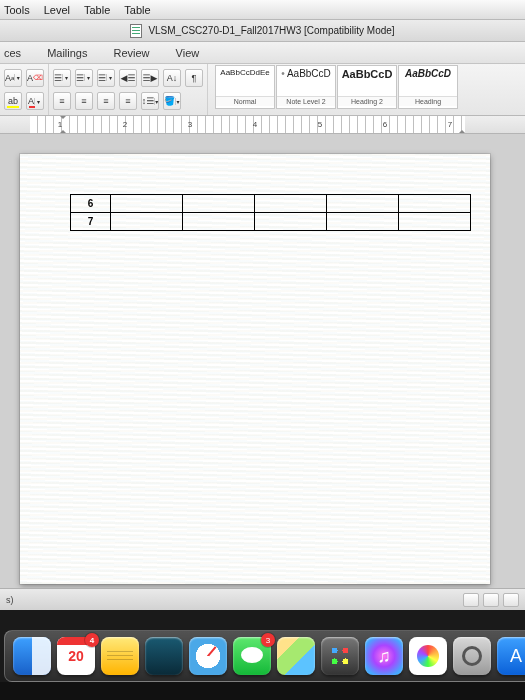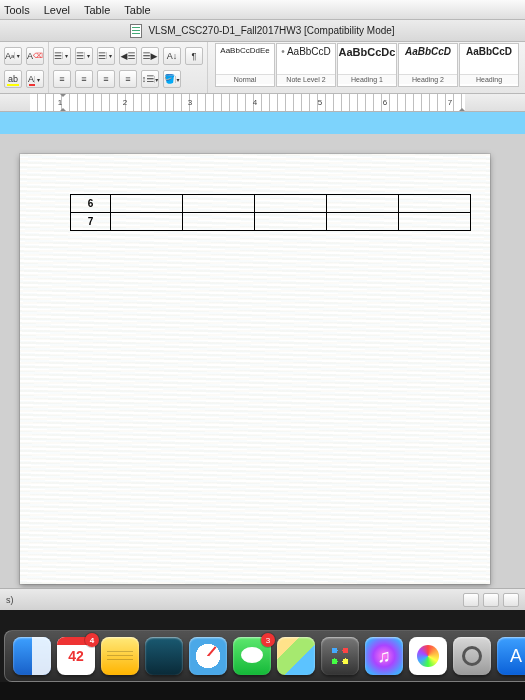--- a/index.html
+++ b/index.html
@@ -202,20 +202,26 @@
     <span>Level</span>
     <span>Table</span>
     <span>Table</span>
   </div>
 
   <div class="titlebar">
     <span class="doc-icon"></span>
     <span>VLSM_CSC270-D1_Fall2017HW3 [Compatibility Mode]</span>
   </div>
 
+  <div class="ribbon-tabs">
+    <span>ces</span>
+    <span>Mailings</span>
+    <span>Review</span>
+    <span>View</span>
+  </div>
 
   <div class="ribbon">
     <div class="group">
       <div class="row">
         <div class="tiny-btn tiny-split">A<span style="font-size:6px">a</span><span class="dd">▾</span></div>
         <div class="tiny-btn">A<span style="color:#e33;font-size:7px">⌫</span></div>
       </div>
       <div class="row">
         <div class="tiny-btn" style="position:relative">ab<span style="position:absolute;bottom:1px;left:2px;right:2px;height:2px;background:#ff0"></span></div>
         <div class="tiny-btn tiny-split" style="position:relative">A<span style="position:absolute;bottom:1px;left:2px;right:8px;height:2px;background:#e33"></span><span class="dd">▾</span></div>
@@ -242,24 +248,20 @@
     </div>
 
     <div class="styles-gallery">
       <div class="style-tile">
         <div class="preview">AaBbCcDdEe</div>
         <div class="label">Normal</div>
       </div>
       <div class="style-tile">
         <div class="preview">AaBbCcD</div>
         <div class="label">Note Level 2</div>
-      </div>
-      <div class="style-tile">
-        <div class="preview">AaBbCcDc</div>
-        <div class="label">Heading 1</div>
       </div>
       <div class="style-tile">
         <div class="preview">AaBbCcD</div>
         <div class="label">Heading 2</div>
       </div>
       <div class="style-tile">
         <div class="preview">AaBbCcD</div>
         <div class="label">Heading</div>
       </div>
     </div>
@@ -317,21 +319,21 @@
     </div>
   </div>
 
 </div>
 
 <div class="dock-wrap">
   <div class="dock">
     <div class="app finder"></div>
     <div class="app cal">
       <div class="top"></div>
-      <span>42</span>
+      <span>20</span>
       <span class="badge">4</span>
     </div>
     <div class="app notes"></div>
     <div class="app ps"></div>
     <div class="app safari"></div>
     <div class="app msgs">
       <span class="badge">3</span>
     </div>
     <div class="app maps"></div>
     <div class="app launch"></div>

